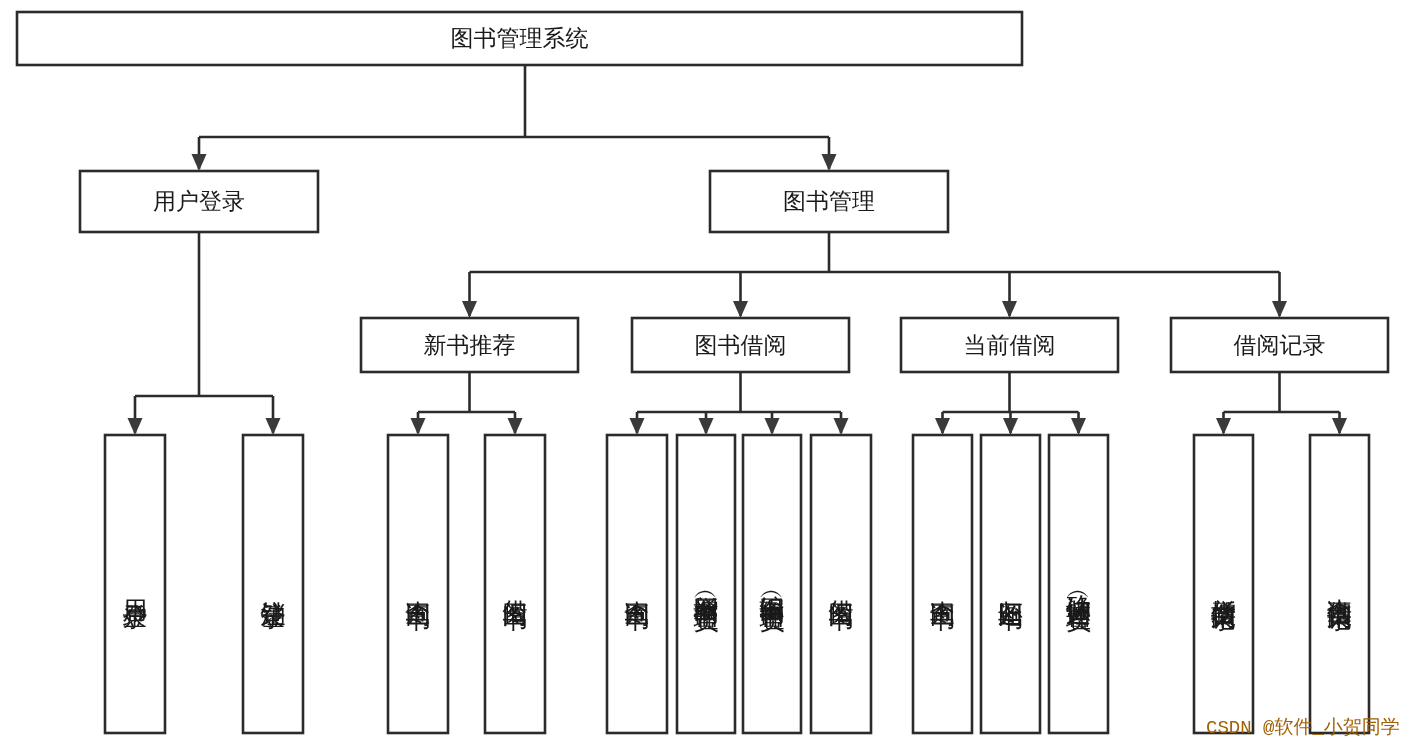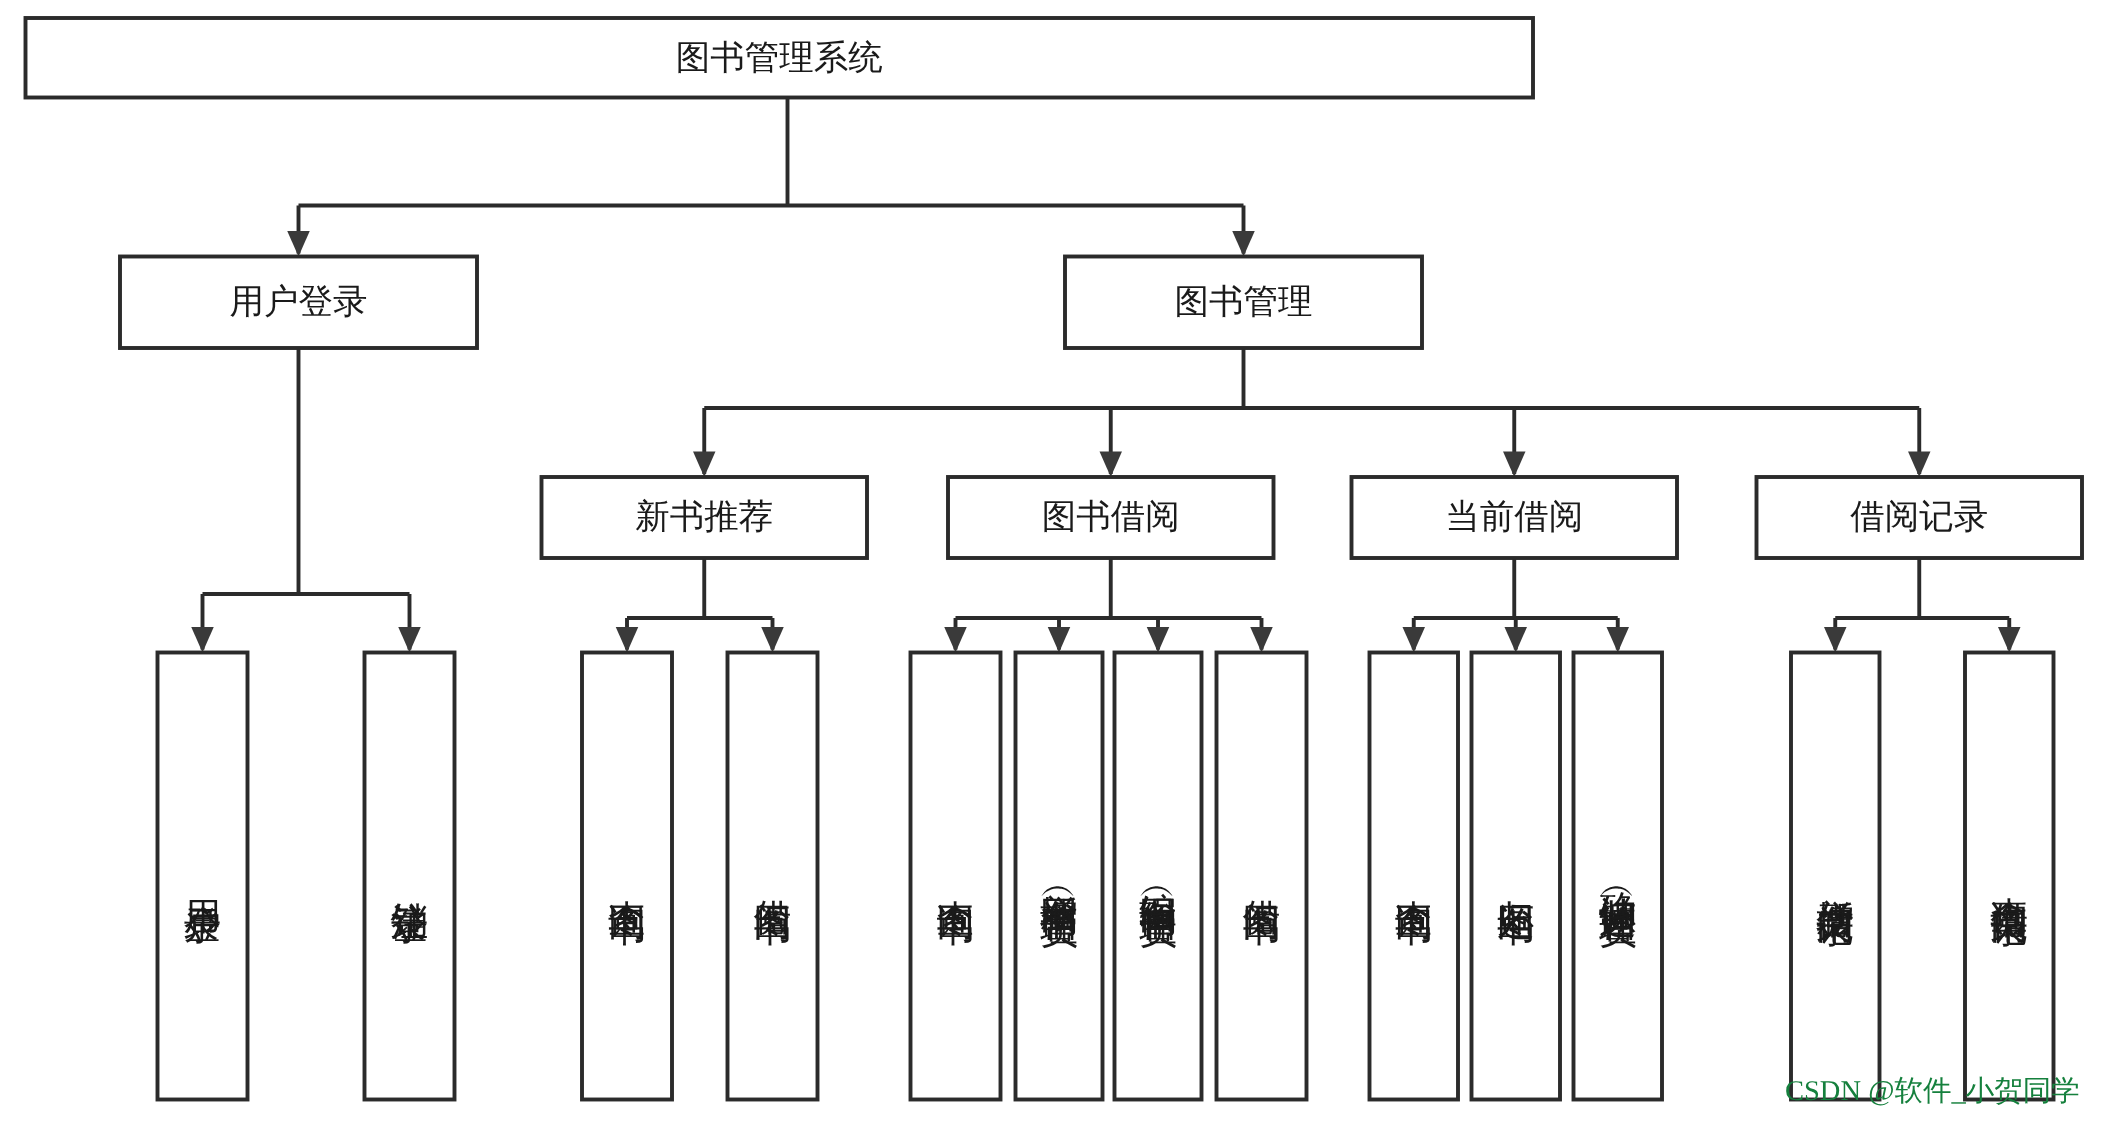--- a/index.html
+++ b/index.html
@@ -58,25 +58,26 @@
     letter-spacing: 2px;
     color: #1a1a1a;
     display: flex;
     align-items: center;
     justify-content: center;
     white-space: nowrap;
     user-select: none;
   }
   .watermark {
     position: absolute;
-    font-family: Liberation Serif, serif;
+    font-family: Liberation Mono, monospace;
     font-size: 19px;
-    color: #15803d;
+    color: #a16207;
     white-space: nowrap;
     user-select: none;
+    margin-left: 16px;
   }
 </style>
 </head>
 <body>
 
 <div id="diagram-root">
 
   <svg id="tree-svg" viewBox="0 0 1405 747">
     <g id="connectors-layer">
         <line x1="525" y1="65" x2="525" y2="137" class="connector"></line>

